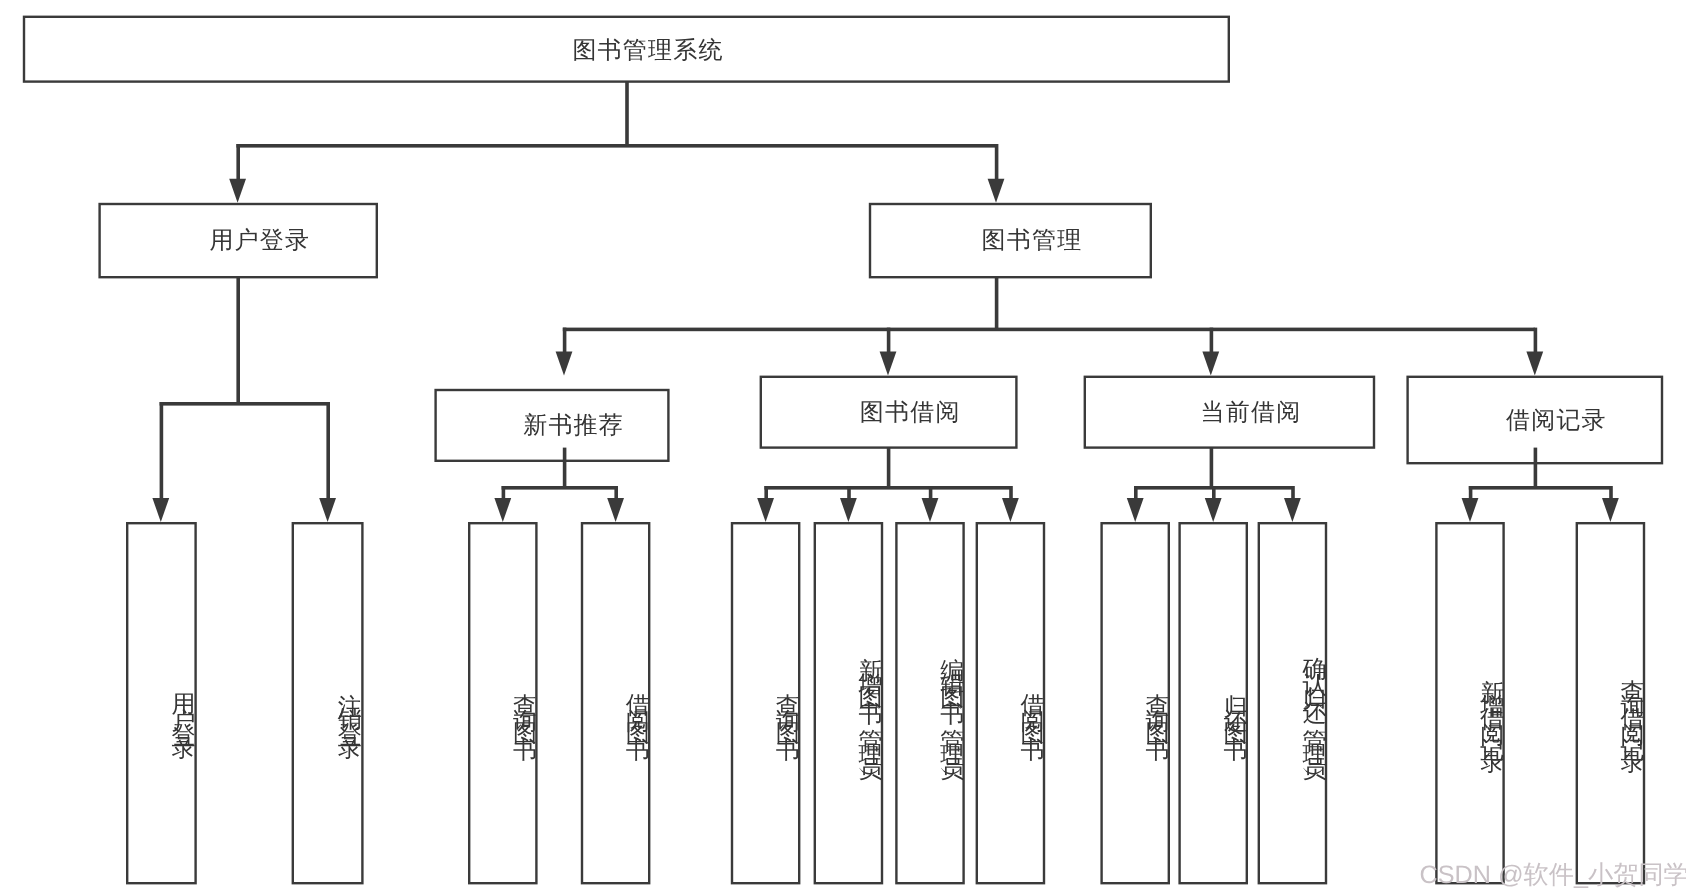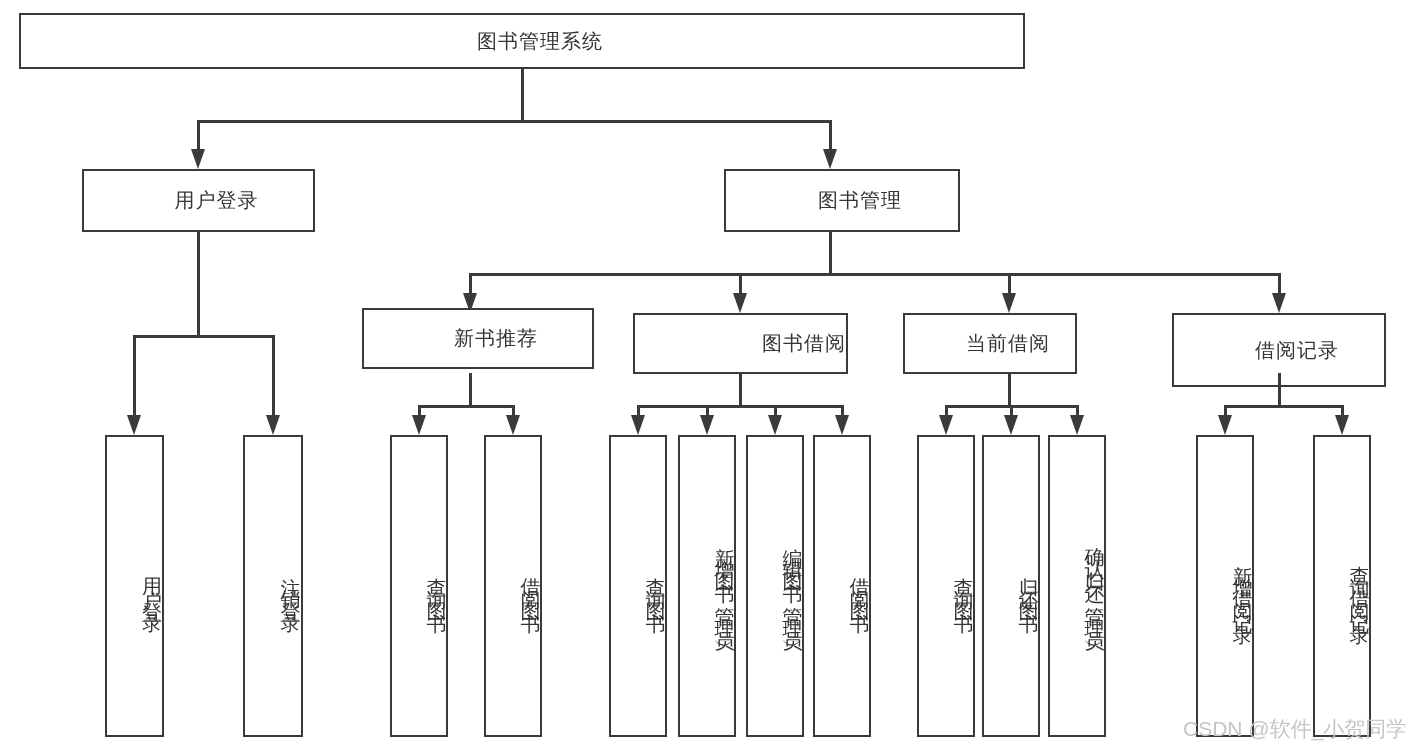--- a/index.html
+++ b/index.html
@@ -84,27 +84,27 @@
   <div class="hline" style="left:469px; top:273px; width:810px;"></div>
   <div class="vline" style="left:469px; top:273px; height:21px;"></div>
   <div class="arrow" style="left:463px; top:293px;"></div>
   <div class="vline" style="left:739px; top:273px; height:21px;"></div>
   <div class="arrow" style="left:733px; top:293px;"></div>
   <div class="vline" style="left:1008px; top:273px; height:21px;"></div>
   <div class="arrow" style="left:1002px; top:293px;"></div>
   <div class="vline" style="left:1278px; top:273px; height:21px;"></div>
   <div class="arrow" style="left:1272px; top:293px;"></div>
 
-  <div class="box hbox" style="left:362px; top:308px; width:232px; height:61px;">
+  <div class="box hbox" style="left:362px; top:324px; width:196px; height:61px;">
     <span>新书推荐</span>
   </div>
-  <div class="box hbox" style="left:633px; top:313px; width:215px; height:61px;justify-content:flex-end;">
+  <div class="box hbox" style="left:633px; top:313px; width:215px; height:61px;">
     <span>图书借阅</span>
   </div>
-  <div class="box hbox" style="left:903px; top:313px; width:174px; height:61px;">
+  <div class="box hbox" style="left:903px; top:313px; width:243px; height:61px;">
     <span>当前借阅</span>
   </div>
   <div class="box hbox" style="left:1172px; top:313px; width:214px; height:74px;">
     <span>借阅记录</span>
   </div>
 
   <div class="vline" style="left:469px; top:373px; height:33px;"></div>
   <div class="hline" style="left:418px; top:405px; width:96px;"></div>
   <div class="vline" style="left:418px; top:405px; height:11px;"></div>
   <div class="arrow" style="left:412px; top:415px;"></div>

